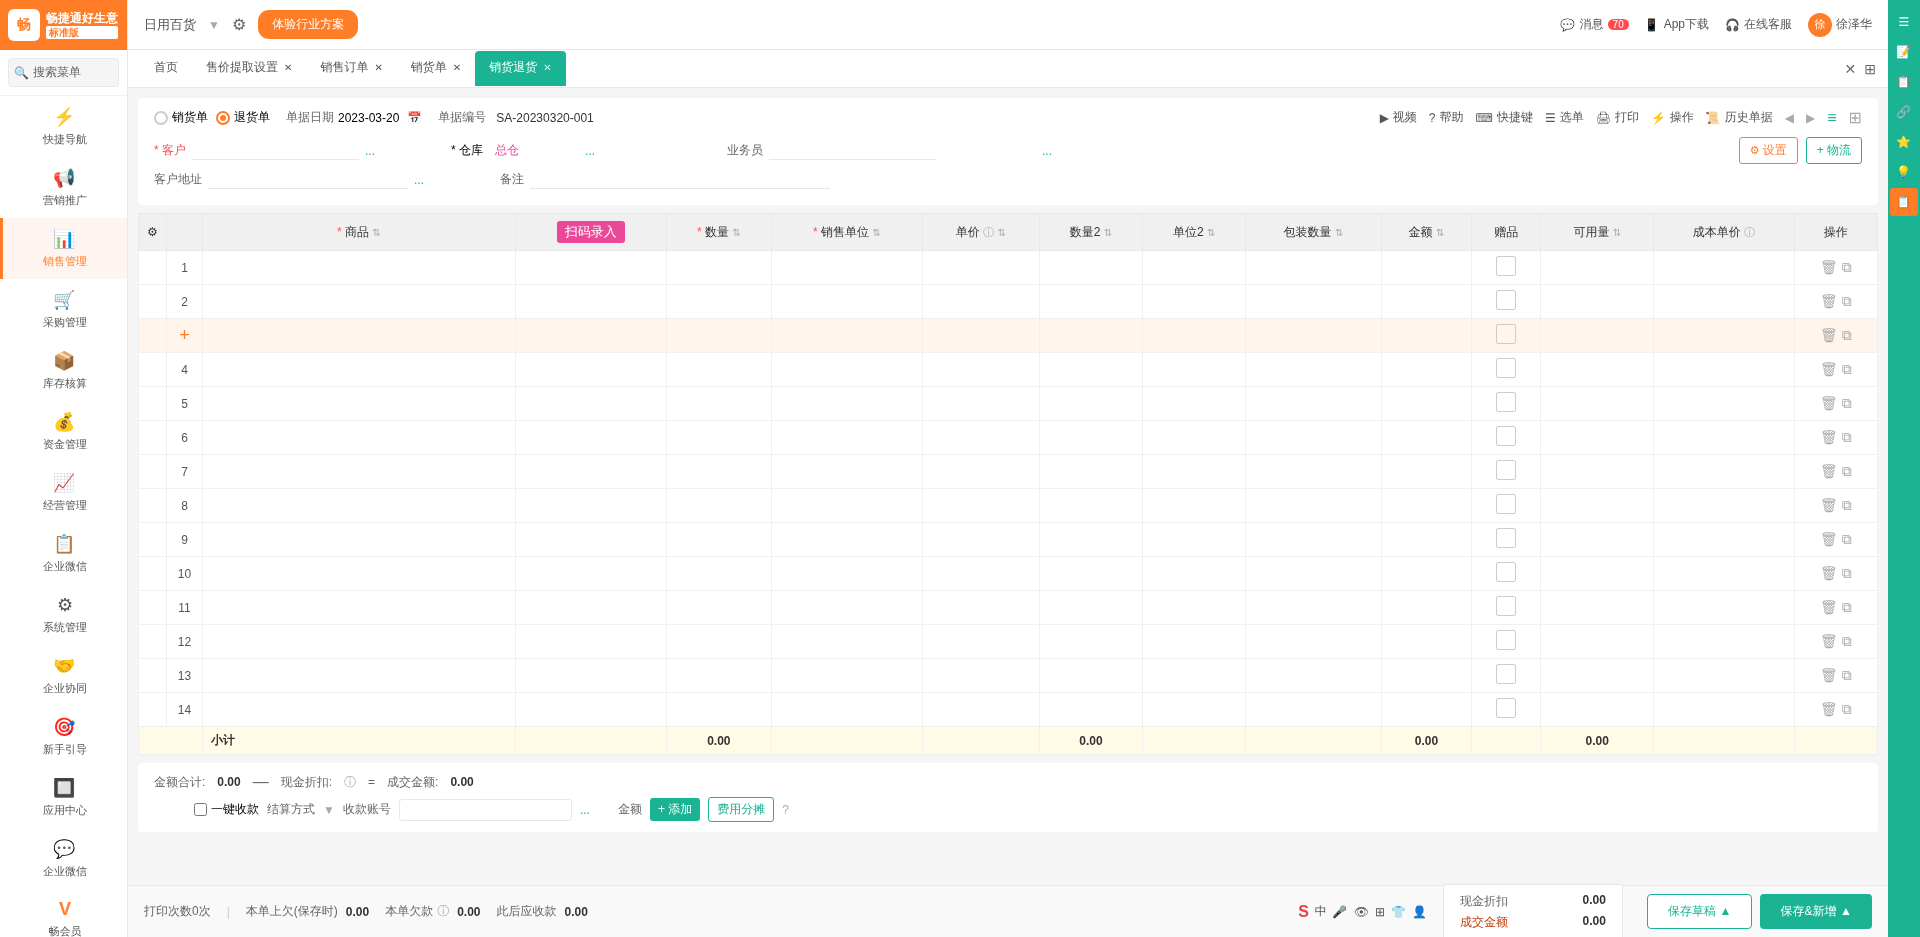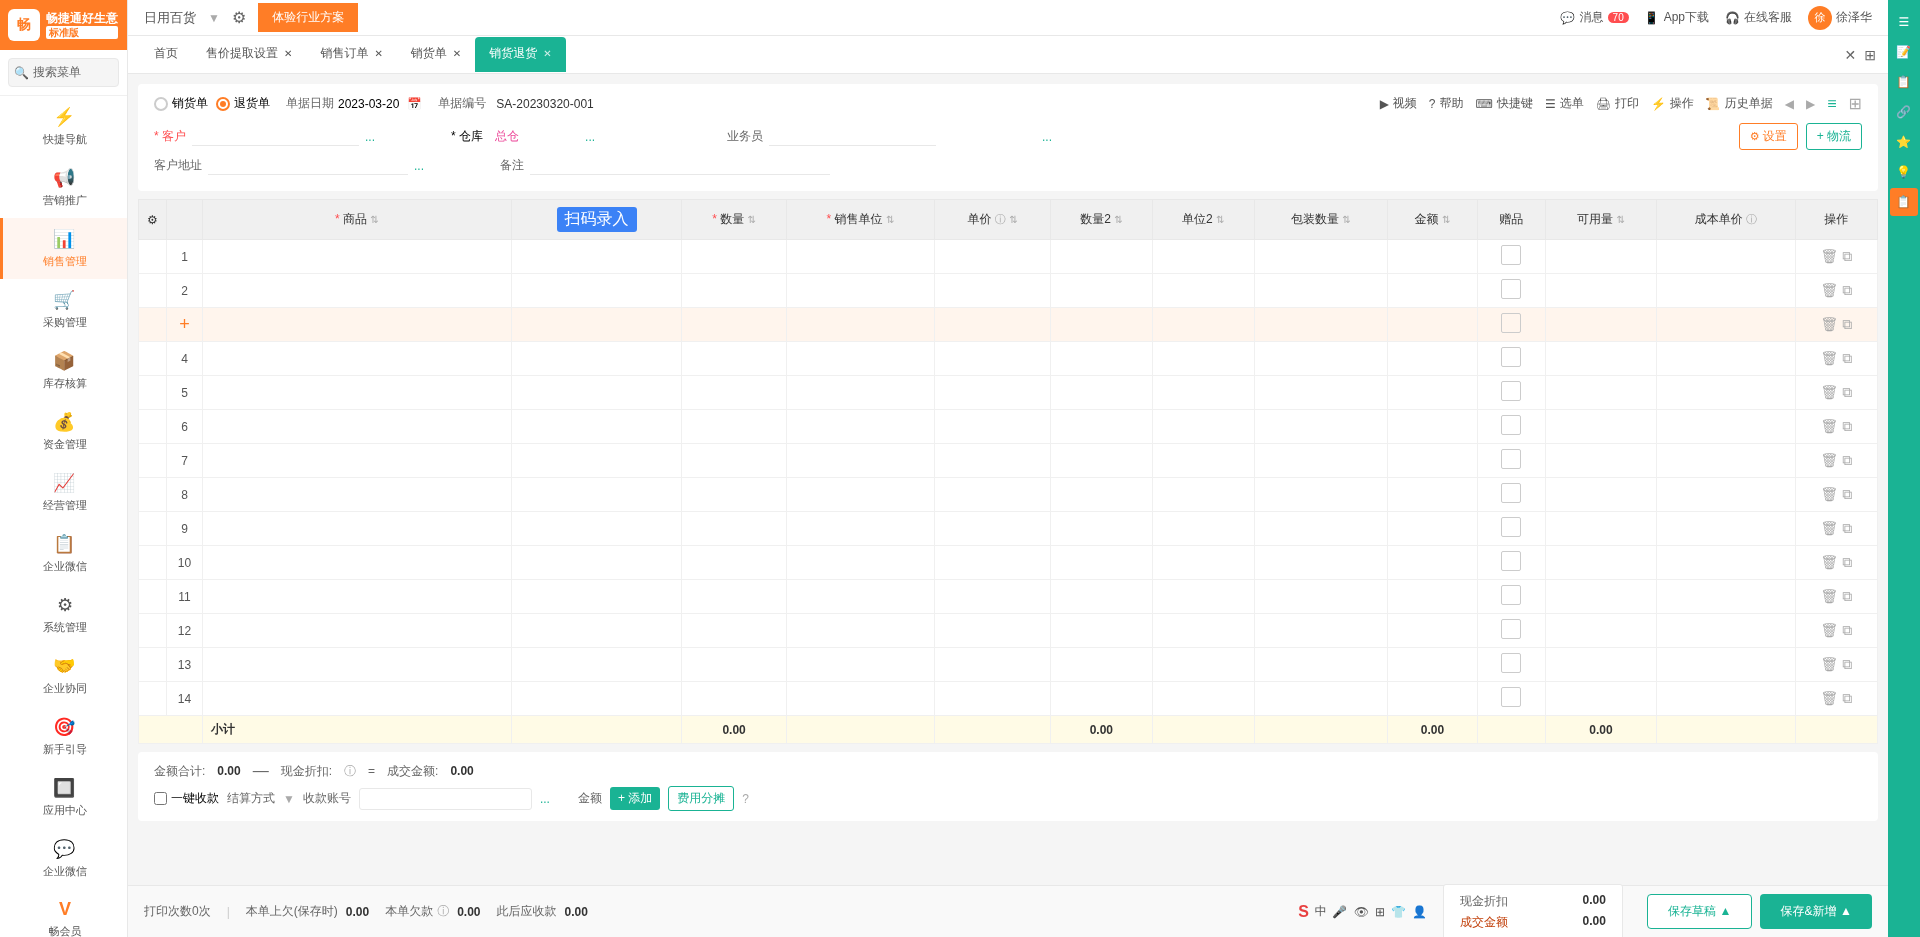--- a/index.html
+++ b/index.html
@@ -17,22 +17,22 @@
     .sidebar-search-btn { width: 100%; padding: 5px; background: #f5f5f5; border: 1px solid #e8e8e8; border-radius: 4px; display: flex; align-items: center; gap: 4px; cursor: pointer; color: #666; }
     .sidebar-item { padding: 10px 8px; display: flex; flex-direction: column; align-items: center; gap: 4px; cursor: pointer; color: #555; border-left: 3px solid transparent; }
     .sidebar-item.active { background: #fff5f0; color: #ff7d26; border-left-color: #ff7d26; }
     .sidebar-item .icon { font-size: 18px; }
     .sidebar-item .label { font-size: 11px; }
 
     
     .main { flex: 1; display: flex; flex-direction: column; overflow: hidden; }
 
     
-    .topbar { height: 36px; background: #fff; border-bottom: 1px solid #e8e8e8; display: flex; align-items: center; padding: 0 16px; gap: 12px; }
-    .topbar-btn { background: #ff7d26; color: #fff; border: none; padding: 6px 14px; border-radius: 0; cursor: pointer; font-size: 12px; }
+    .topbar { height: 50px; background: #fff; border-bottom: 1px solid #e8e8e8; display: flex; align-items: center; padding: 0 16px; gap: 12px; }
+    .topbar-btn { background: #ff7d26; color: #fff; border: none; padding: 6px 14px; border-radius: 11px; cursor: pointer; font-size: 12px; }
     .topbar-right { display: flex; align-items: center; gap: 16px; margin-left: auto; color: #555; }
     .topbar-right-item { display: flex; align-items: center; gap: 4px; cursor: pointer; }
     .badge { background: #ff4d4f; color: #fff; border-radius: 10px; padding: 0 5px; font-size: 10px; min-width: 18px; text-align: center; }
     .avatar { width: 24px; height: 24px; border-radius: 50%; background: #ff7d26; display: flex; align-items: center; justify-content: center; color: #fff; font-size: 11px; }
 
     
     .tabs { background: #fff; border-bottom: 1px solid #e8e8e8; display: flex; align-items: center; padding: 0 12px; min-height: 38px; }
     .tab { padding: 8px 14px; cursor: pointer; color: #555; display: flex; align-items: center; gap: 6px; border-bottom: 2px solid transparent; white-space: nowrap; }
     .tab.active { color: #fff; background: #1ab394; border-radius: 4px 4px 0 0; }
     .tab-close { font-size: 10px; cursor: pointer; }
@@ -64,31 +64,31 @@
     .btn-set { background: #fff; border: 1px solid #ff7d26; color: #ff7d26; padding: 4px 10px; border-radius: 3px; cursor: pointer; font-size: 11px; }
     .btn-logistics { background: #fff; border: 1px solid #1ab394; color: #1ab394; padding: 4px 10px; border-radius: 3px; cursor: pointer; font-size: 11px; }
 
     
     .table-wrapper { overflow-x: auto; }
     .data-table { width: 100%; border-collapse: collapse; font-size: 12px; }
     .data-table th { background: #f0f0f0; padding: 7px 6px; text-align: center; border: 1px solid #e8e8e8; white-space: nowrap; color: #333; font-weight: normal; position: relative; }
     .data-table td { padding: 5px 6px; text-align: center; border: 1px solid #f0f0f0; color: #555; height: 28px; }
     .th-sort { color: #aaa; font-size: 10px; cursor: pointer; }
     .col-num { width: 36px; color: #aaa; }
-    .barcode-btn { background: #3b82f6; color: #fff; border: none; padding: 2px 8px; border-radius: 3px; cursor: pointer; font-size: 16px; }
+    .barcode-btn { background: #ec4899; color: #fff; border: none; padding: 2px 8px; border-radius: 3px; cursor: pointer; font-size: 13px; }
     .checkbox-cell { width: 20px; height: 20px; border: 1px solid #ccc; border-radius: 2px; display: inline-block; cursor: pointer; }
     .action-icons { display: flex; gap: 4px; justify-content: center; }
     .action-icon { cursor: pointer; color: #aaa; font-size: 14px; }
 
     
     .table-footer td { background: #fffbe6; font-weight: bold; color: #333; }
     .amount-row { display: flex; align-items: center; gap: 12px; margin-bottom: 6px; }
     .minus-icon { color: #666; }
     .equals-icon { color: #666; }
-    .payment-row { display: flex; align-items: center; gap: 8px; }
+    .payment-row { display: flex; align-items: center; gap: 8px; margin-left: 40px; }
     .payment-check { display: flex; align-items: center; gap: 4px; }
     .payment-field { border: 1px solid #e8e8e8; padding: 3px 8px; border-radius: 3px; min-width: 80px; }
     .fee-btn { background: #fff; border: 1px solid #1ab394; color: #1ab394; padding: 3px 8px; border-radius: 3px; cursor: pointer; }
     .add-btn { background: #1ab394; color: #fff; border: none; padding: 3px 8px; border-radius: 3px; cursor: pointer; }
 
     
     .bottom-bar { height: 52px; background: #f9f9f9; border-top: 1px solid #e8e8e8; display: flex; align-items: center; padding: 0 16px; gap: 16px; }
     .bottom-bar-left { display: flex; align-items: center; gap: 16px; flex: 1; }
     .bottom-info { color: #666; display: flex; align-items: center; gap: 4px; }
     .bottom-bar-right { display: flex; gap: 8px; }

